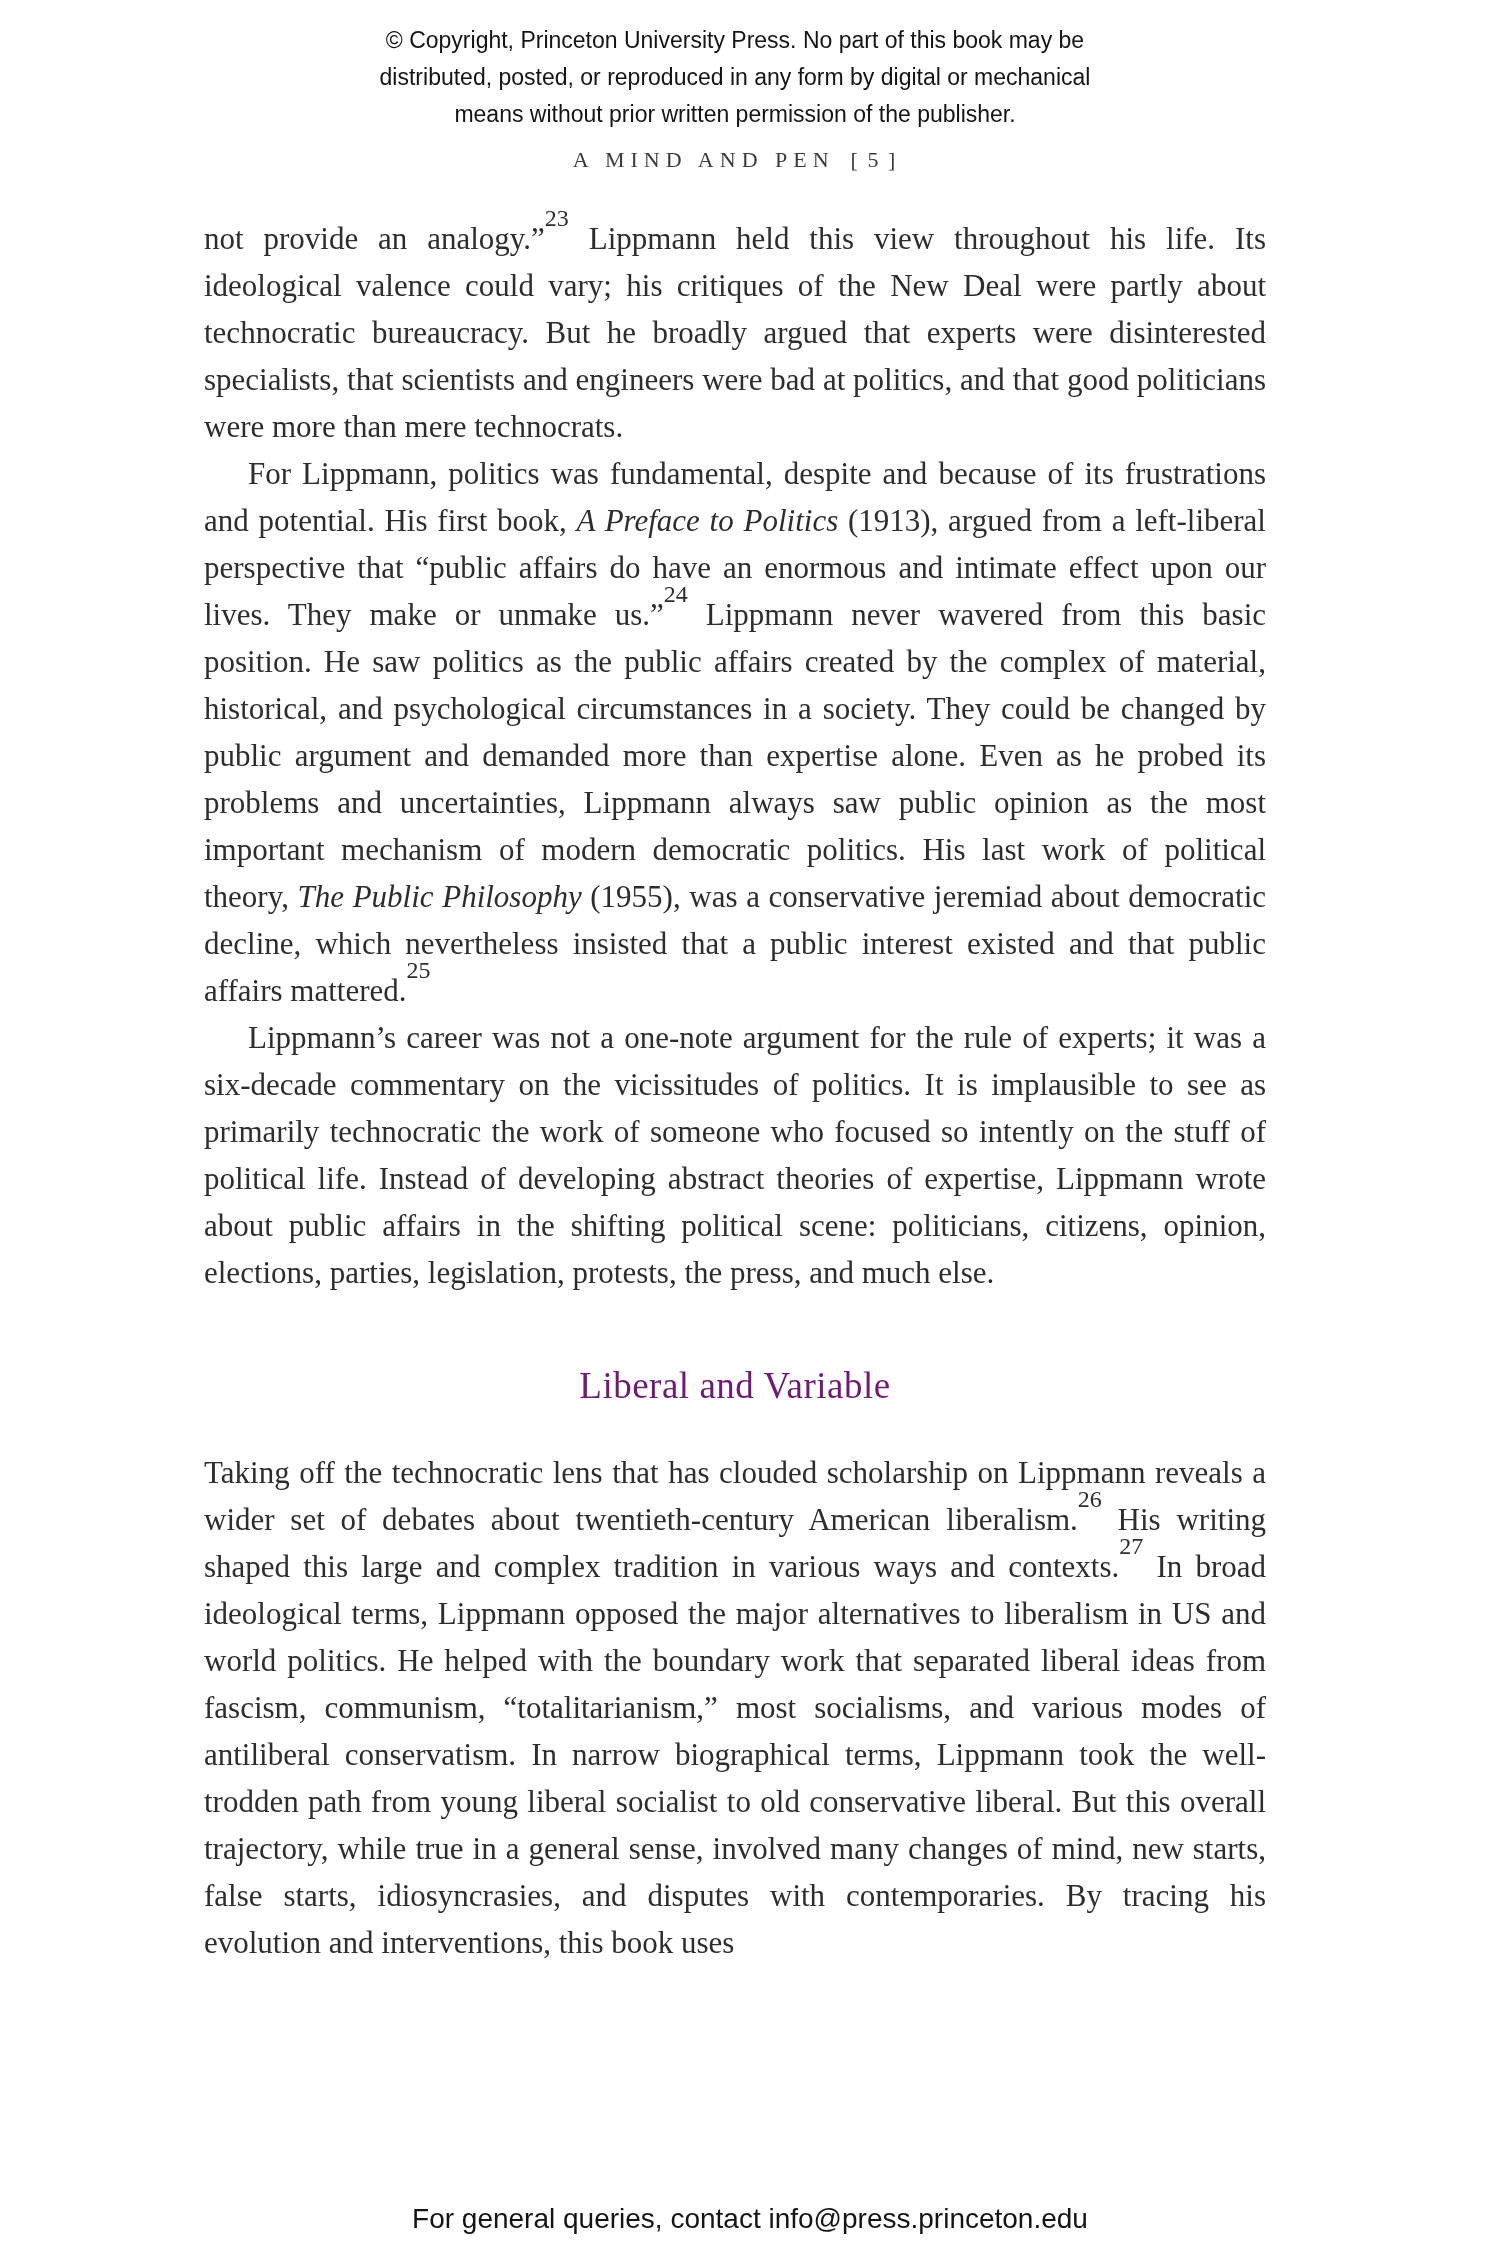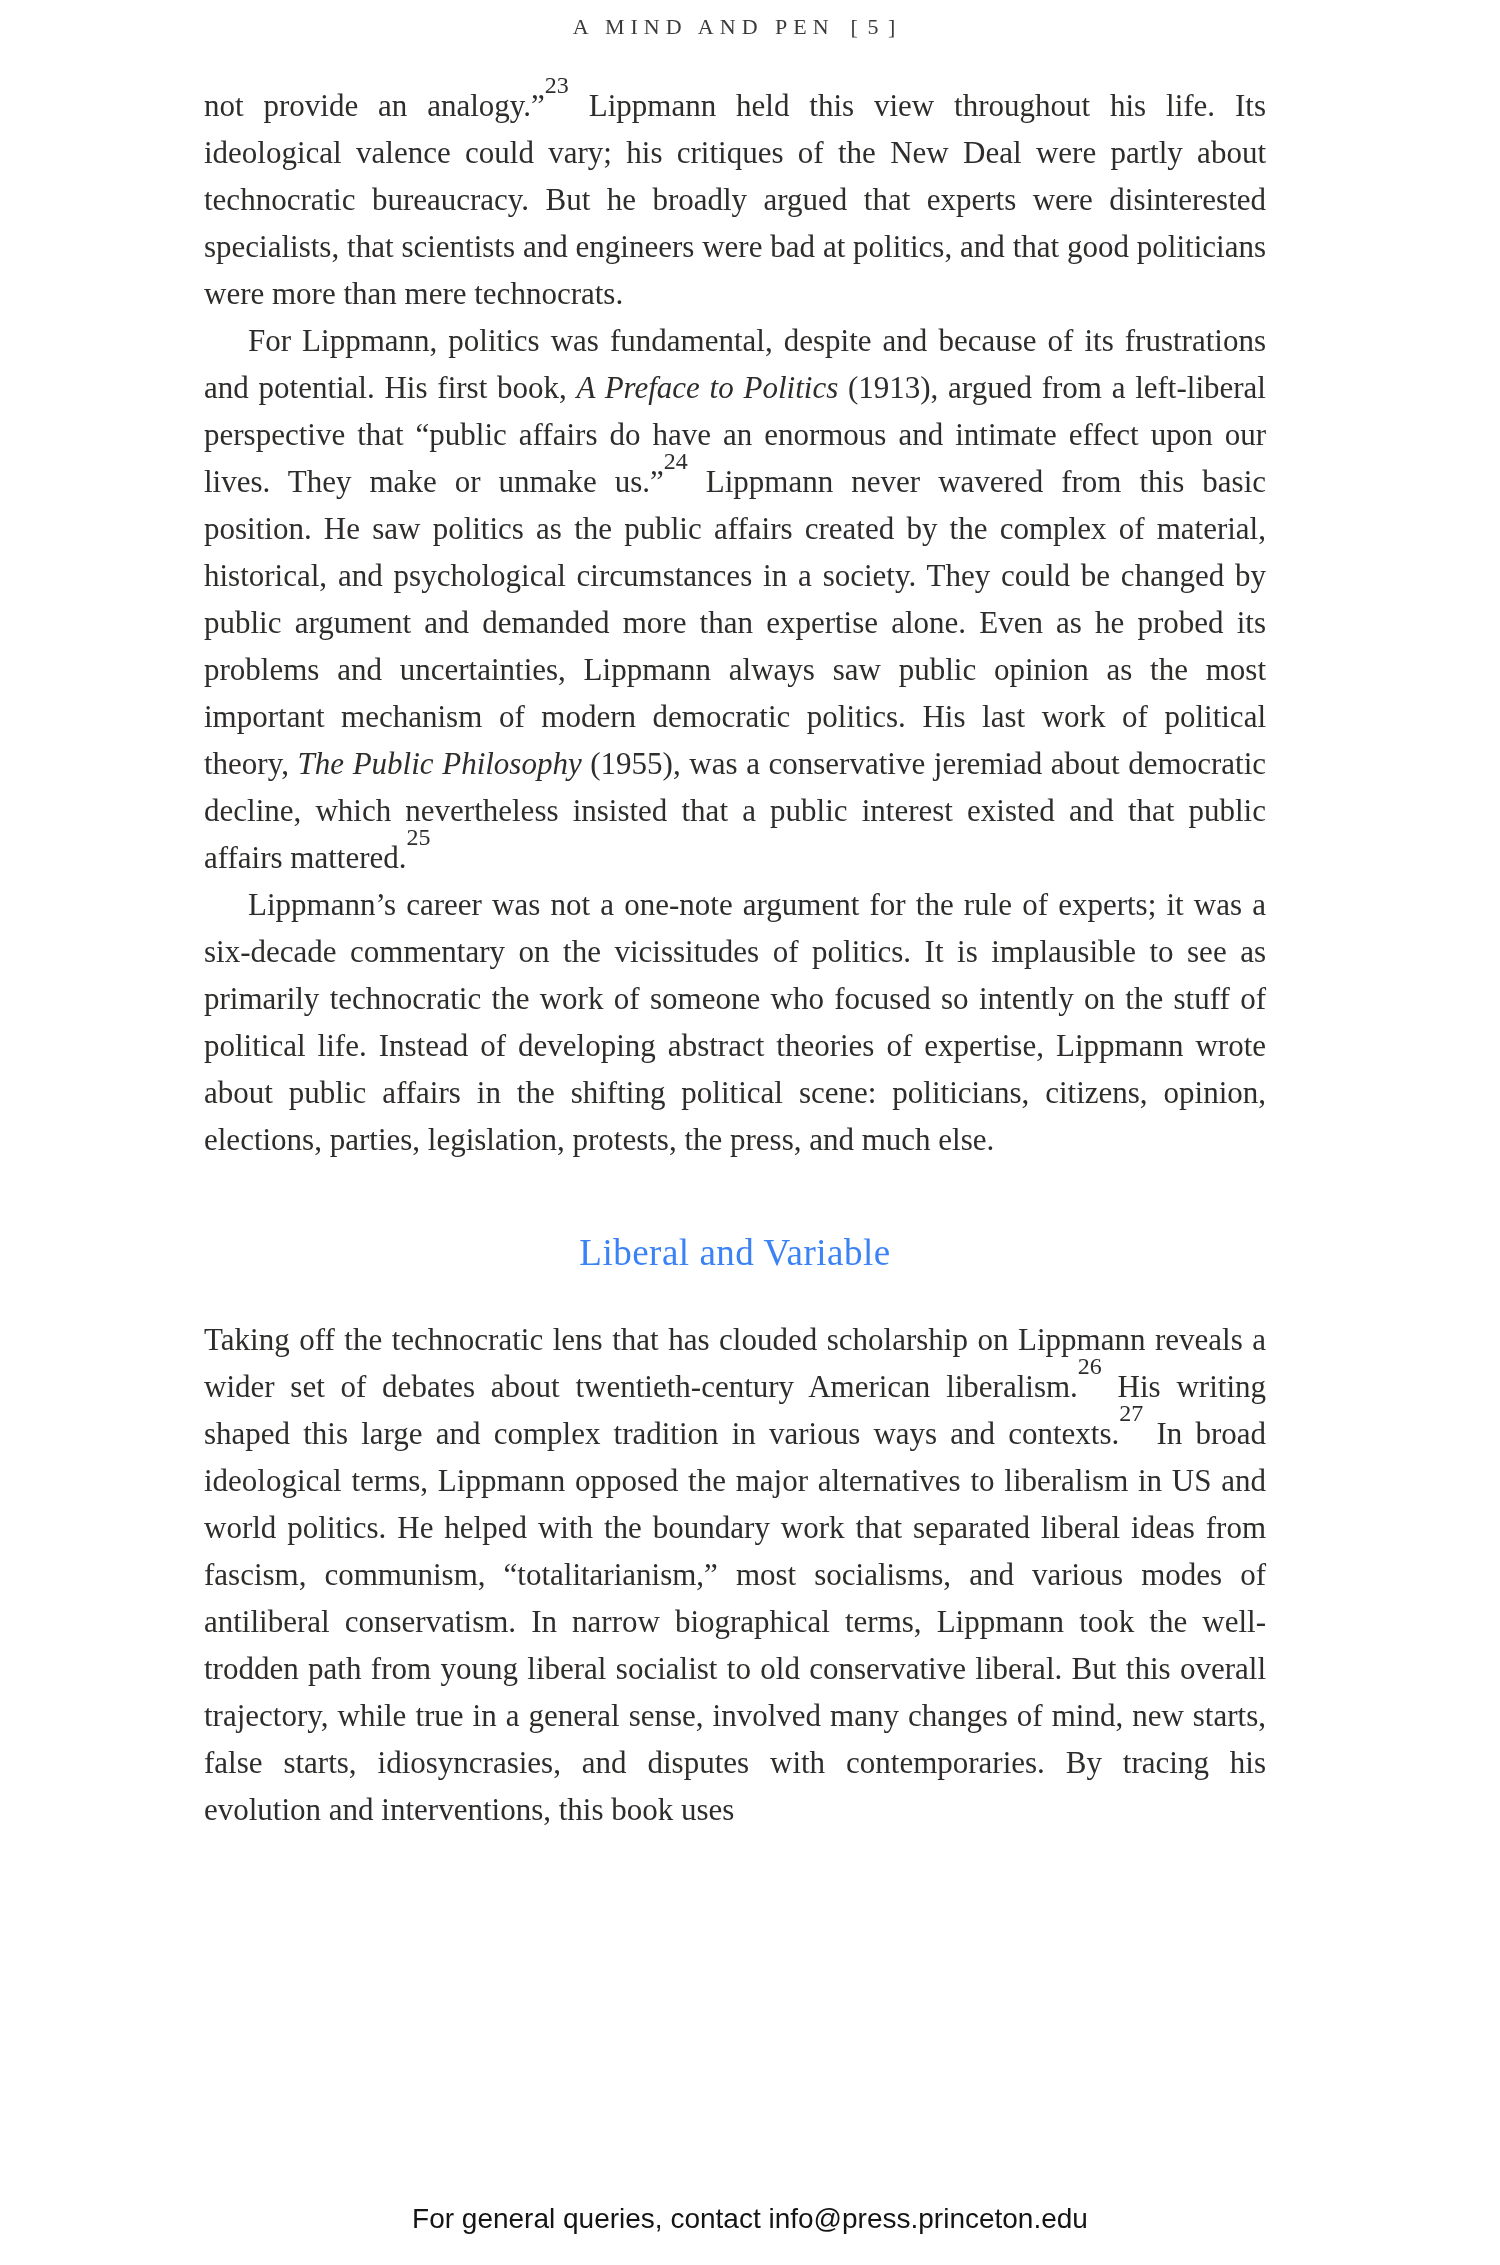--- a/index.html
+++ b/index.html
@@ -50,40 +50,45 @@
     font-size: 24px;
     line-height: 0;
     position: relative;
     top: -0.5em;
   }
   .section-heading {
     font-weight: 400;
     font-size: 37px;
     text-align: center;
     margin: 66px 0 40px 0;
-    color: #3b82f6;
+    color: #701a75;
     letter-spacing: 0.5px;
   }
   .footer {
     position: absolute;
     left: 0;
     right: 0;
     bottom: 30px;
     text-align: center;
     font-family: "Liberation Sans", sans-serif;
     font-size: 28px;
     color: #141414;
   }
 </style>
 </head>
 <body>
 
 <div class="page">
   <div class="column">
 
+    <div class="copyright">
+      <div>© Copyright, Princeton University Press. No part of this book may be</div>
+      <div>distributed, posted, or reproduced in any form by digital or mechanical</div>
+      <div>means without prior written permission of the publisher.</div>
+    </div>
 
     <div class="running-head">
       <span class="title">A MIND AND PEN</span><span class="pg">[ 5 ]</span>
     </div>
 
     <main class="body-text" id="content-blocks">
         <p class="para"><span>not provide an analogy.”</span><sup class="fn">23</sup><span> Lippmann held this view throughout his life. Its ideological valence could vary; his critiques of the New Deal were partly about technocratic bureaucracy. But he broadly argued that experts were disinterested specialists, that scientists and engineers were bad at politics, and that good politicians were more than mere technocrats.</span></p>
         <p class="para indent"><span>For Lippmann, politics was fundamental, despite and because of its frustrations and potential. His first book, </span><i>A Preface to Politics</i><span> (1913), argued from a left-liberal perspective that “public affairs do have an enormous and intimate effect upon our lives. They make or unmake us.”</span><sup class="fn">24</sup><span> Lippmann never wavered from this basic position. He saw politics as the public affairs created by the complex of material, historical, and psychological circumstances in a society. They could be changed by public argument and demanded more than expertise alone. Even as he probed its problems and uncertainties, Lippmann always saw public opinion as the most important mechanism of modern democratic politics. His last work of political theory, </span><i>The Public Philosophy</i><span> (1955), was a conservative jeremiad about democratic decline, which nevertheless insisted that a public interest existed and that public affairs mattered.</span><sup class="fn">25</sup></p>
         <p class="para indent"><span>Lippmann’s career was not a one-note argument for the rule of experts; it was a six-decade commentary on the vicissitudes of politics. It is implausible to see as primarily technocratic the work of someone who focused so intently on the stuff of political life. Instead of developing abstract theories of expertise, Lippmann wrote about public affairs in the shifting political scene: politicians, citizens, opinion, elections, parties, legislation, protests, the press, and much else.</span></p>
         <h2 class="section-heading">Liberal and Variable</h2>

